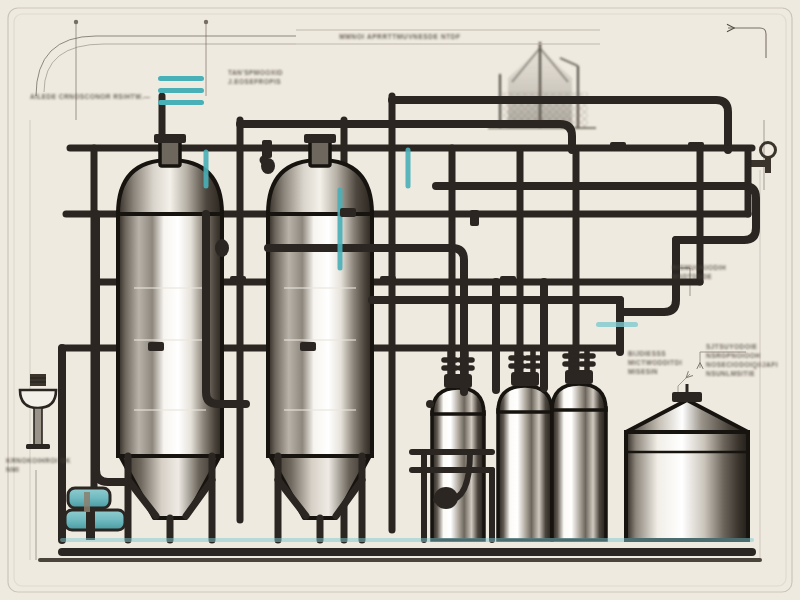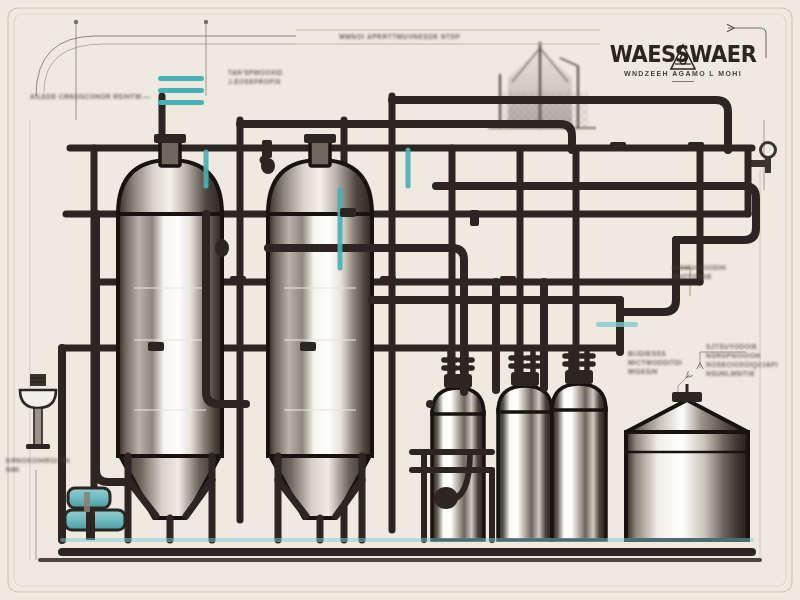--- a/index.html
+++ b/index.html
@@ -387,30 +387,20 @@
 
     <g>
       <rect x="158" y="76" width="46" height="5" rx="2.5" fill="#49b0b8"></rect>
       <rect x="158" y="88" width="46" height="5" rx="2.5" fill="#49b0b8"></rect>
       <rect x="158" y="100" width="46" height="5" rx="2.5" fill="#49b0b8"></rect>
       <rect x="596" y="322" width="42" height="5" rx="2.5" fill="#7fc9cf" opacity=".8"></rect>
     </g>
 
   </svg>
 
-  <div id="brand">
-    <svg class="mark" viewBox="0 0 30 32">
-      <path d="M15 3 L27 27 L3 27 Z" fill="none" stroke="#2a251f" stroke-width="1.6"></path>
-      <path d="M15 11 C11 17 11 22 15 22 C19 22 19 17 15 11 Z" fill="none" stroke="#2a251f" stroke-width="1.4"></path>
-      <line x1="7" y1="22" x2="23" y2="22" stroke="#2a251f" stroke-width="1.2"></line>
-    </svg>
-    <div class="wordmark">WAESSWAER</div>
-    <div class="tagline">WNDZEEH AGAMO  L MOHI</div>
-    <div class="rule"></div>
-  </div>
 
   <div id="banner">MMNOI APRRTTMUVNESDE NTDF</div>
 
   <div class="anno" style="left:30px;  top:92px;  width:150px;">AILEDE CRNOSCONOR RSIHTW.—</div>
   <div class="anno" style="left:228px; top:68px;  width:110px;">TAN'SPMOOXID
 J.EOSEFROPIS</div>
   <div class="anno" style="left:672px; top:263px; width:120px;">RISMUOKIODIH
 MSDTDSDE</div>
   <div class="anno" style="left:628px; top:349px; width:100px;">BIJDIESSS
 MICTWODDITDI

